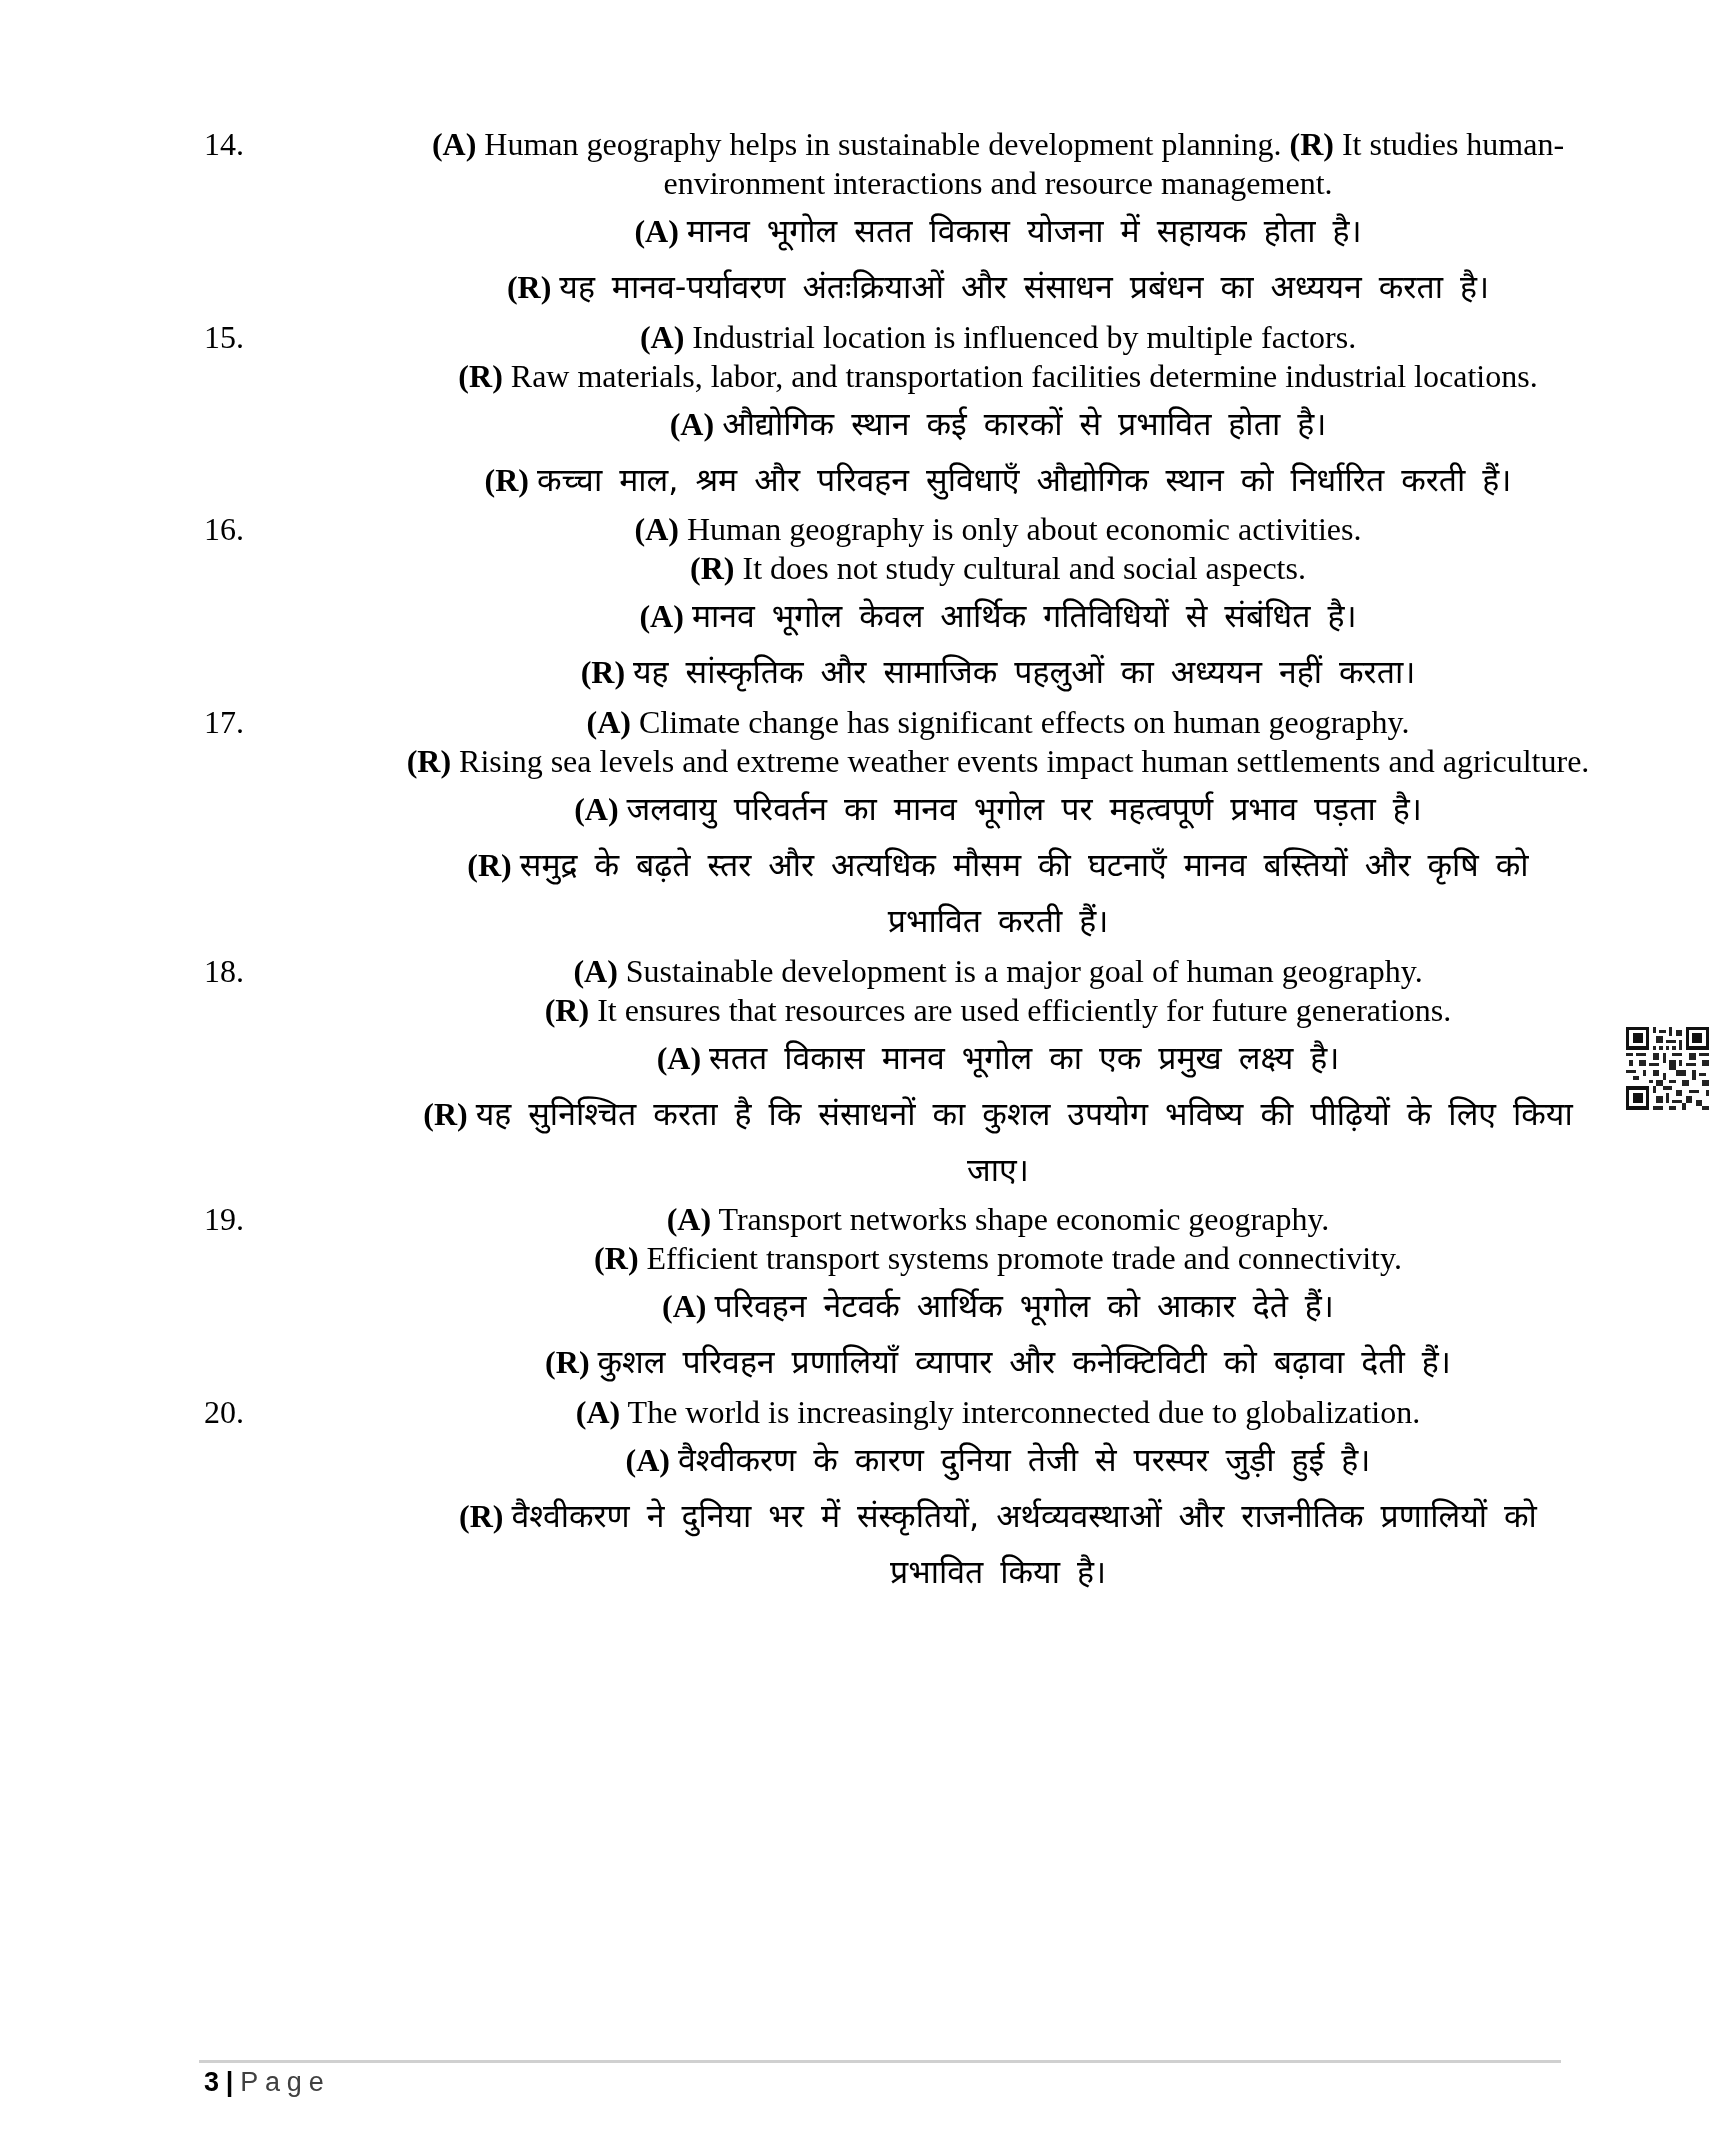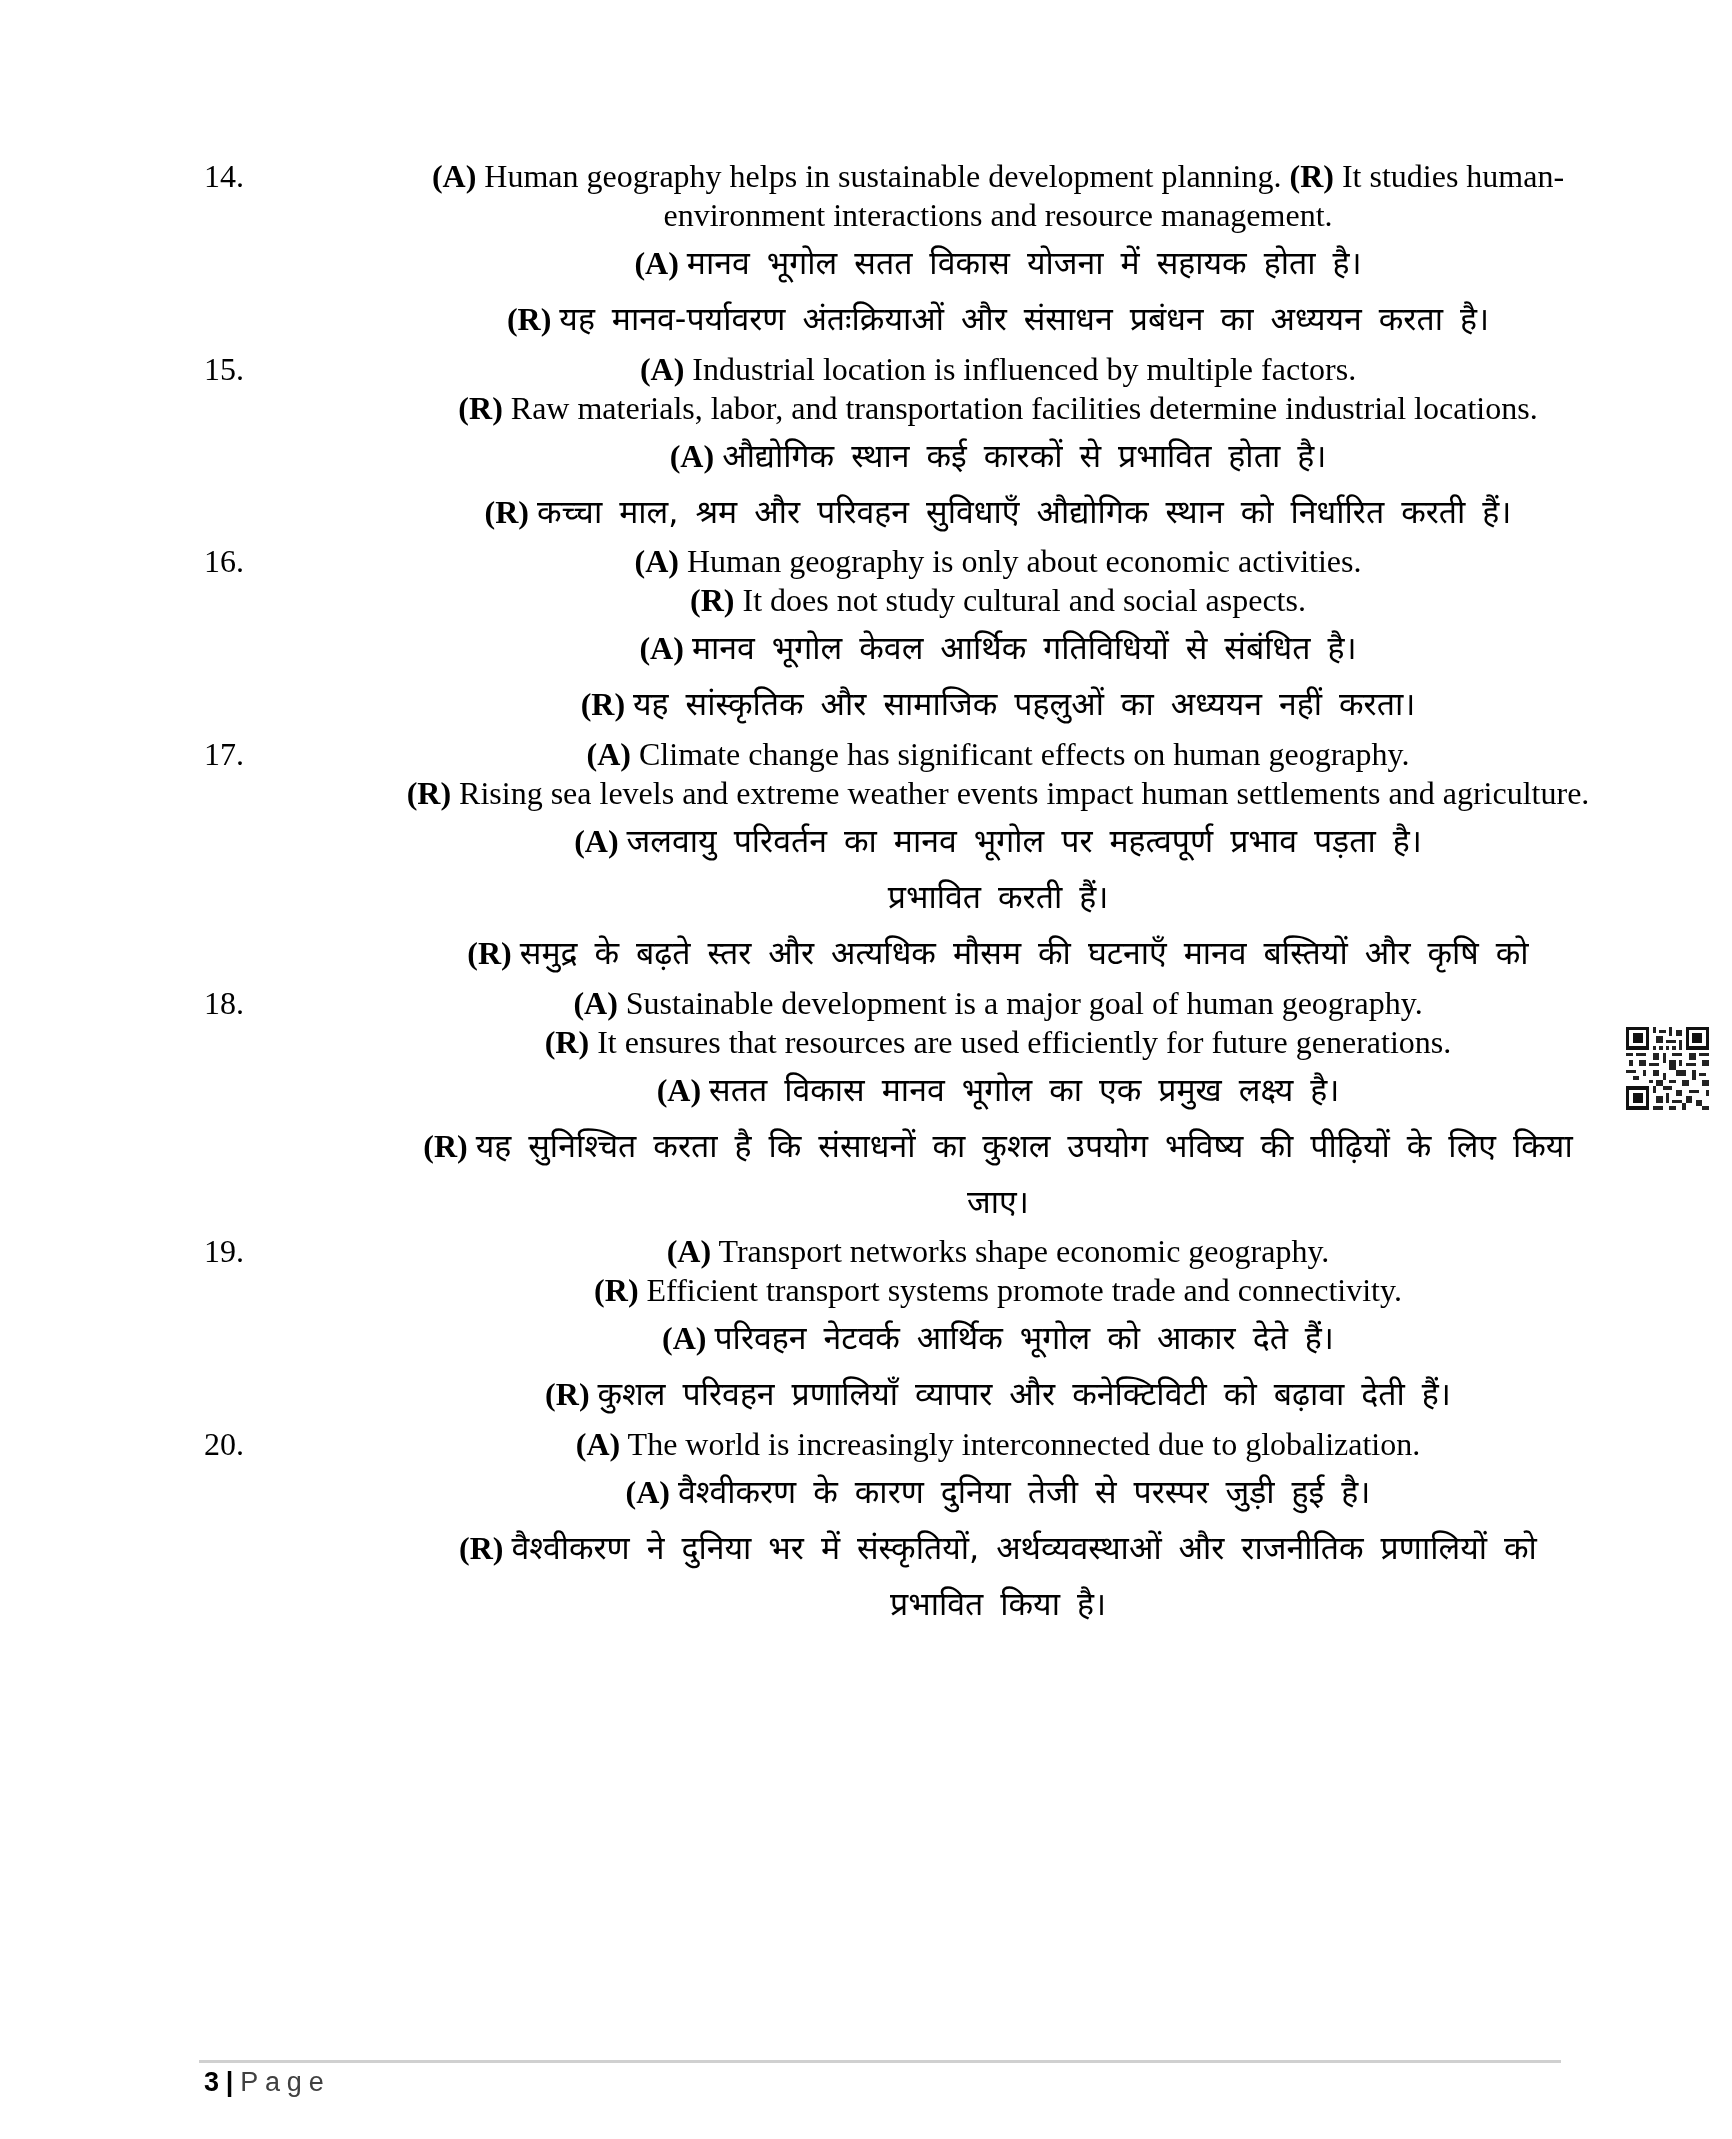--- a/index.html
+++ b/index.html
@@ -1,17 +1,17 @@
 <!DOCTYPE html>
 <html style="font-size:11px"><head>
 <meta charset="utf-8">
 <style>
   html, body { margin:0; padding:0; background:#ffffff; }
   body { width:1732px; height:2140px; position:relative; overflow:hidden; color:#000; }
-  .content { position:absolute; left:0; top:157px; width:1732px; }
+  .content { position:absolute; left:0; top:125px; width:1732px; }
   .q { position:relative; margin-bottom:2.7px; }
   .qnum { position:absolute; left:204px; top:0; height:39px; line-height:39px;
           font-family:"Liberation Serif", serif; font-size:32px; }
   .row { margin-left:264px; white-space:nowrap;text-align:center; }
   .eng { height:39px; line-height:39px; font-family:"Liberation Serif", serif; font-size:32px; }
   .hin { height:56px; line-height:56px; font-family:"Liberation Serif", serif; font-size:32px; }
   .hin .htext { font-family:"DejaVu Sans", "Liberation Sans", sans-serif; font-size:32px; word-spacing:6.8px; }
   .hin.cont .htext { word-spacing:6.8px; }
   .tag { font-weight:bold; font-family:"Liberation Serif", serif; }
   .footer-rule { position:absolute; left:199px; top:2060px; width:1362px; height:2.7px; background:#d0d0d0; }
@@ -49,22 +49,22 @@
     <div class="row eng"><span class="tag">(R)</span><span> It does not study cultural and social aspects.</span></div>
     <div class="row hin"><span class="tag">(A)</span> <span class="htext">मानव भूगोल केवल आर्थिक गतिविधियों से संबंधित है।</span></div>
     <div class="row hin"><span class="tag">(R)</span> <span class="htext">यह सांस्कृतिक और सामाजिक पहलुओं का अध्ययन नहीं करता।</span></div>
   </div>
 
   <div class="q">
     <span class="qnum">17.</span>
     <div class="row eng"><span class="tag">(A)</span><span> Climate change has significant effects on human geography.</span></div>
     <div class="row eng"><span class="tag">(R)</span><span> Rising sea levels and extreme weather events impact human settlements and agriculture.</span></div>
     <div class="row hin"><span class="tag">(A)</span> <span class="htext">जलवायु परिवर्तन का मानव भूगोल पर महत्वपूर्ण प्रभाव पड़ता है।</span></div>
+    <div class="row hin"><span class="tag">(R)</span> <span class="htext">समुद्र के बढ़ते स्तर और अत्यधिक मौसम की घटनाएँ मानव बस्तियों और कृषि को</span></div>
     <div class="row hin cont"><span class="htext">प्रभावित करती हैं।</span></div>
-    <div class="row hin"><span class="tag">(R)</span> <span class="htext">समुद्र के बढ़ते स्तर और अत्यधिक मौसम की घटनाएँ मानव बस्तियों और कृषि को</span></div>
   </div>
 
   <div class="q">
     <span class="qnum">18.</span>
     <div class="row eng"><span class="tag">(A)</span><span> Sustainable development is a major goal of human geography.</span></div>
     <div class="row eng"><span class="tag">(R)</span><span> It ensures that resources are used efficiently for future generations.</span></div>
     <div class="row hin"><span class="tag">(A)</span> <span class="htext">सतत विकास मानव भूगोल का एक प्रमुख लक्ष्य है।</span></div>
     <div class="row hin"><span class="tag">(R)</span> <span class="htext">यह सुनिश्चित करता है कि संसाधनों का कुशल उपयोग भविष्य की पीढ़ियों के लिए किया</span></div>
     <div class="row hin cont"><span class="htext">जाए।</span></div>
   </div>

